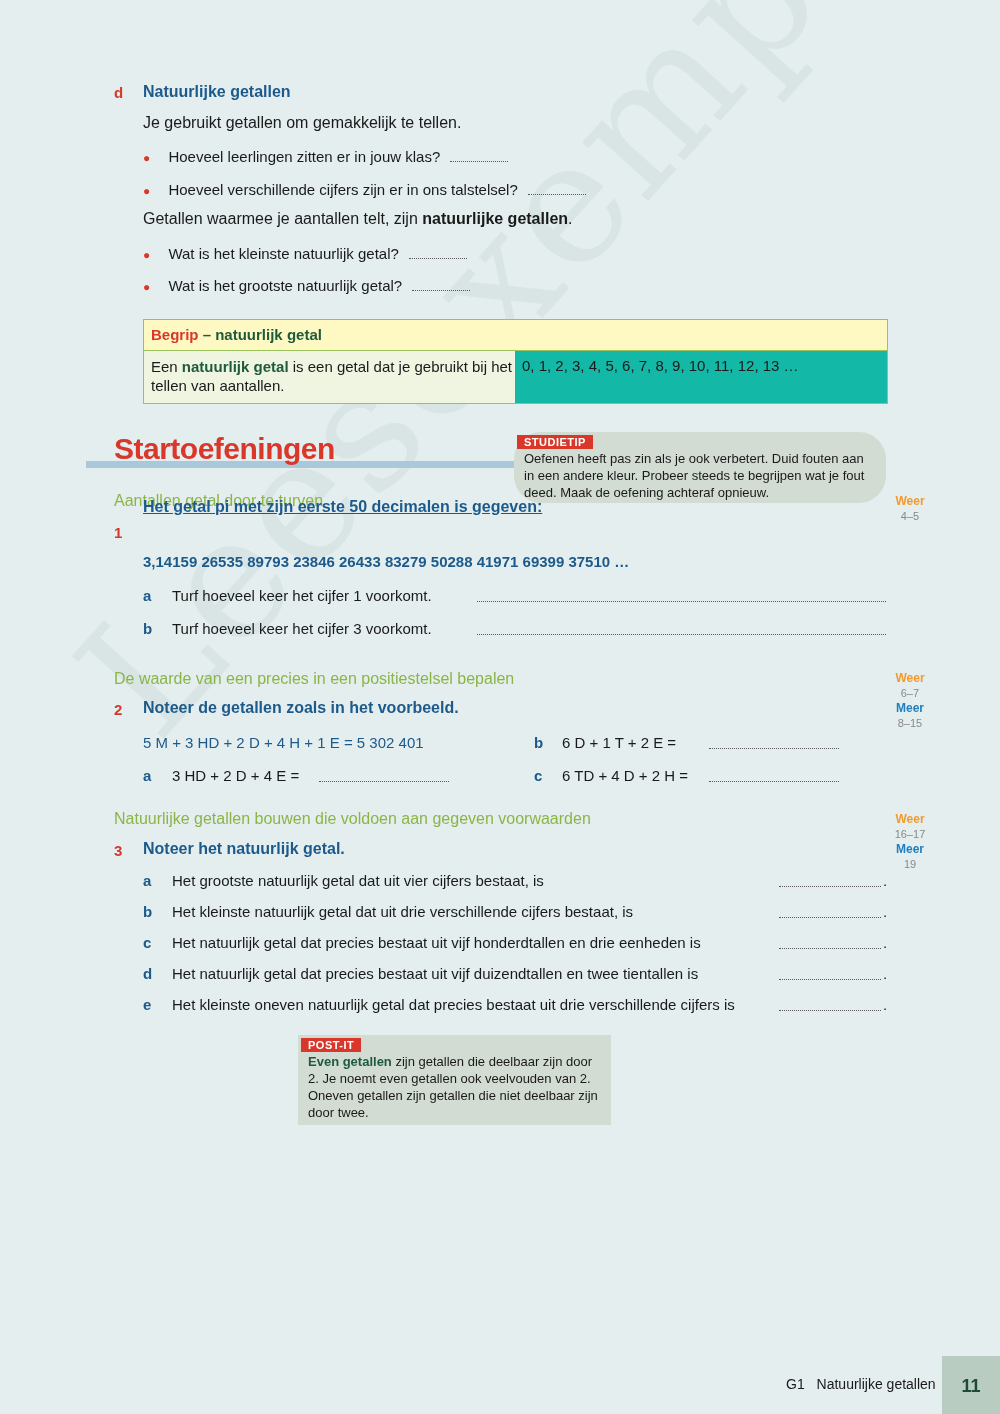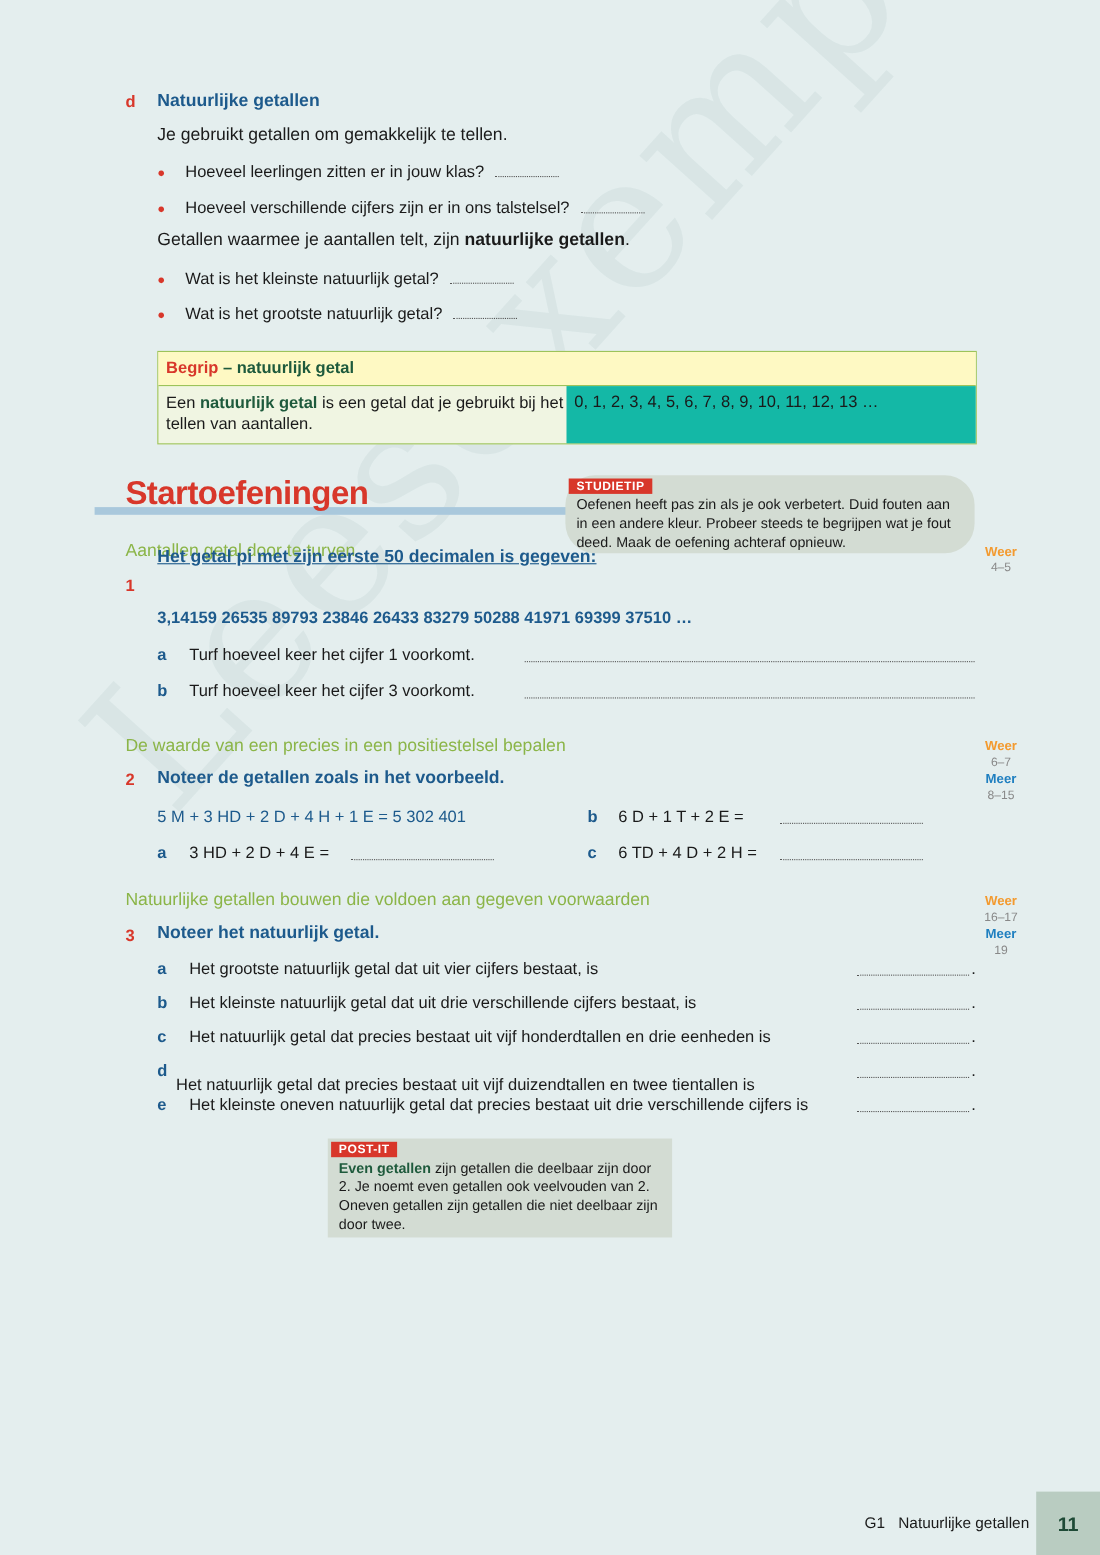--- a/index.html
+++ b/index.html
@@ -164,21 +164,21 @@
   <span style="position:absolute;left:29px;">Het kleinste natuurlijk getal dat uit drie verschillende cijfers bestaat, is</span>
   <span class="dots" style="position:absolute;left:636px;top:2px;width:102px;"></span><span style="position:absolute;left:740px;">.</span>
 </div>
 <div class="abs fs15" style="left:143px;top:934px;width:745px;">
   <span class="blue bold">c</span>
   <span style="position:absolute;left:29px;">Het natuurlijk getal dat precies bestaat uit vijf honderdtallen en drie eenheden is</span>
   <span class="dots" style="position:absolute;left:636px;top:2px;width:102px;"></span><span style="position:absolute;left:740px;">.</span>
 </div>
 <div class="abs fs15" style="left:143px;top:965px;width:745px;">
   <span class="blue bold">d</span>
-  <span style="position:absolute;left:17px;margin-top:13px;">Het natuurlijk getal dat precies bestaat uit vijf duizendtallen en twee tientallen is</span>
+  <span style="position:absolute;left:29px;">Het natuurlijk getal dat precies bestaat uit vijf duizendtallen en twee tientallen is</span>
   <span class="dots" style="position:absolute;left:636px;top:2px;width:102px;"></span><span style="position:absolute;left:740px;">.</span>
 </div>
 <div class="abs fs15" style="left:143px;top:996px;width:745px;">
   <span class="blue bold">e</span>
   <span style="position:absolute;left:29px;white-space:nowrap;">Het kleinste oneven natuurlijk getal dat precies bestaat uit drie verschillende cijfers is</span>
   <span class="dots" style="position:absolute;left:636px;top:2px;width:102px;"></span><span style="position:absolute;left:740px;">.</span>
 </div>
 
 <div class="abs tipbox" style="left:298px;top:1035px;width:313px;height:90px;">
   <span class="tip-tag" style="margin-left:3px;">POST-IT</span>

